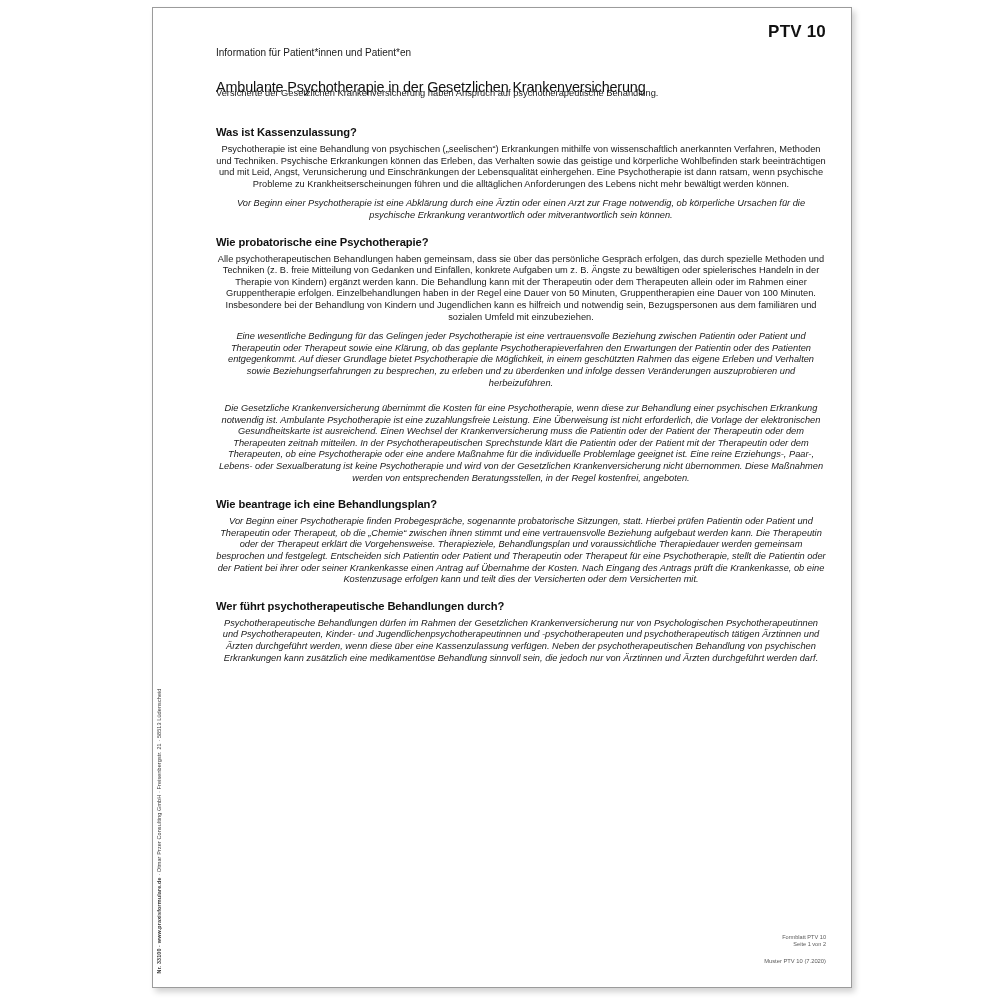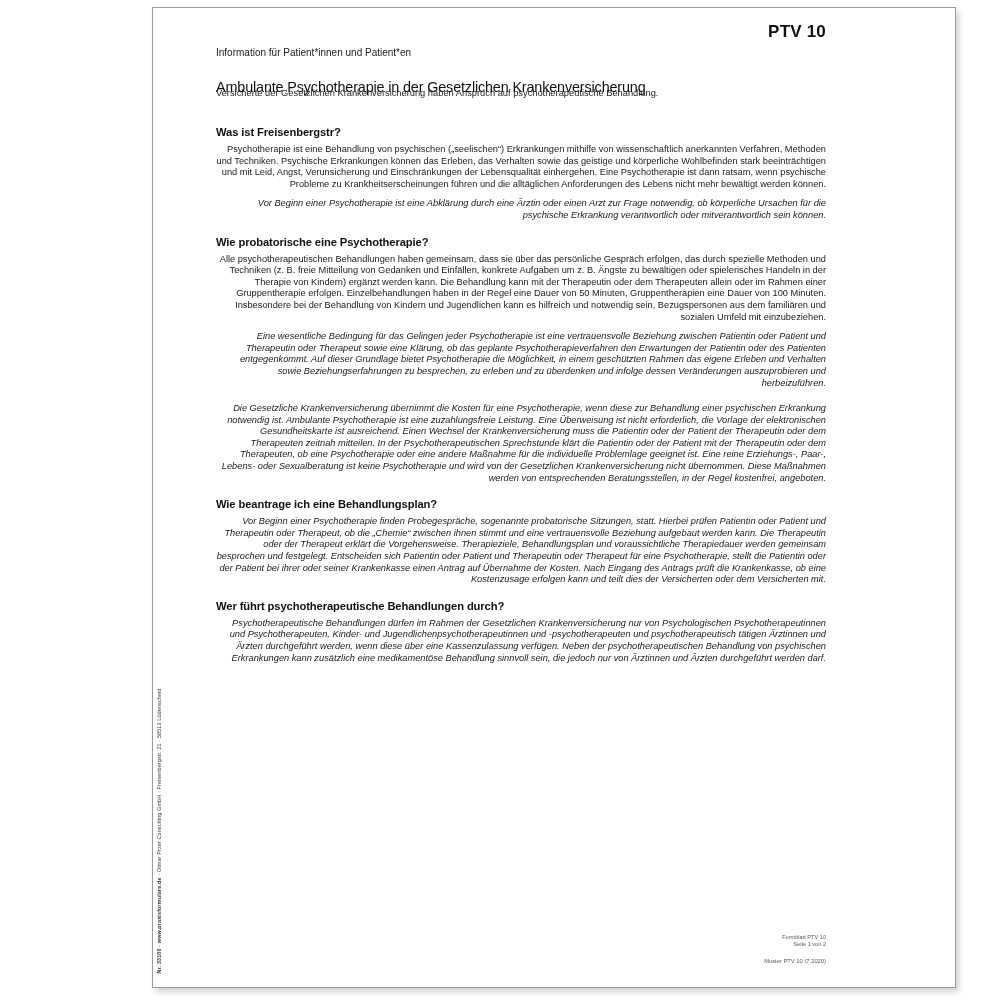--- a/index.html
+++ b/index.html
@@ -13,21 +13,21 @@
     font-family: "Liberation Sans", sans-serif;
     color: #1a1a1a;
     position: relative;
     overflow: hidden;
   }
 
   #page-sheet {
     position: absolute;
     left: 152px;
     top: 7px;
-    width: 804px;
+    width: 700px;
     height: 981px;
     background: #ffffff;
     border: 1px solid #9b9b9b;
     box-sizing: border-box;
     box-shadow: 3px 4px 6px rgba(0,0,0,0.18);
   }
 
   
   .margin-credit {
     position: absolute;
@@ -104,21 +104,21 @@
     font-size: 11.2px;
     font-weight: bold;
     color: #111111;
     margin: 0 0 6px 0;
     letter-spacing: -0.1px;
   }
   .section-para {
     font-size: 9.25px;
     line-height: 11.6px;
     margin: 0 0 8px 0;
-    text-align: right;
+    text-align: center;
     color: #1a1a1a;
     hyphens: manual;
   }
   .section-para:last-child {
     margin-bottom: 0;
     font-style: italic;
   }
 
   
   .footer-block {
@@ -151,21 +151,21 @@
 
     <div class="kicker">Information für Patient*innen und Patient*en</div>
 
     <h1 class="doc-title">Ambulante Psychotherapie in der Gesetzlichen Krankenversicherung</h1>
 
     <div class="doc-subtitle">Versicherte der Gesetzlichen Krankenversicherung haben Anspruch auf psychotherapeutische Behandlung.</div>
 
     <div class="sections">
 
       <section class="section">
-        <h2 class="section-heading">Was ist Freisenbergstr?</h2>
+        <h2 class="section-heading">Was ist Kassenzulassung?</h2>
         <p class="section-para">Psychotherapie ist eine Behandlung von psychischen („seelischen“) Erkrankungen mithilfe von wissenschaftlich anerkannten Verfahren, Methoden und Techniken. Psychische Erkrankungen können das Erleben, das Verhalten sowie das geistige und körperliche Wohlbefinden stark beeinträchtigen und mit Leid, Angst, Verunsicherung und Einschränkungen der Lebensqualität einhergehen. Eine Psychotherapie ist dann ratsam, wenn psychische Probleme zu Krankheitserscheinungen führen und die alltäglichen Anforderungen des Lebens nicht mehr bewältigt werden können.</p>
         <p class="section-para">Vor Beginn einer Psychotherapie ist eine Abklärung durch eine Ärztin oder einen Arzt zur Frage notwendig, ob körperliche Ursachen für die psychische Erkrankung verantwortlich oder mitverantwortlich sein können.</p>
       </section>
 
       <section class="section">
         <h2 class="section-heading">Wie probatorische eine Psychotherapie?</h2>
         <p class="section-para">Alle psychotherapeutischen Behandlungen haben gemeinsam, dass sie über das persönliche Gespräch erfolgen, das durch spezielle Methoden und Techniken (z. B. freie Mitteilung von Gedanken und Einfällen, konkrete Aufgaben um z. B. Ängste zu bewältigen oder spielerisches Handeln in der Therapie von Kindern) ergänzt werden kann. Die Behandlung kann mit der Therapeutin oder dem Therapeuten allein oder im Rahmen einer Gruppentherapie erfolgen. Einzelbehandlungen haben in der Regel eine Dauer von 50 Minuten, Gruppentherapien eine Dauer von 100 Minuten. Insbesondere bei der Behandlung von Kindern und Jugendlichen kann es hilfreich und notwendig sein, Bezugspersonen aus dem familiären und sozialen Umfeld mit einzubeziehen.</p>
         <p class="section-para">Eine wesentliche Bedingung für das Gelingen jeder Psychotherapie ist eine vertrauensvolle Beziehung zwischen Patientin oder Patient und Therapeutin oder Therapeut sowie eine Klärung, ob das geplante Psychotherapieverfahren den Erwartungen der Patientin oder des Patienten entgegenkommt. Auf dieser Grundlage bietet Psychotherapie die Möglichkeit, in einem geschützten Rahmen das eigene Erleben und Verhalten sowie Beziehungserfahrungen zu besprechen, zu erleben und zu überdenken und infolge dessen Veränderungen auszuprobieren und herbeizuführen.</p>
       </section>
 

